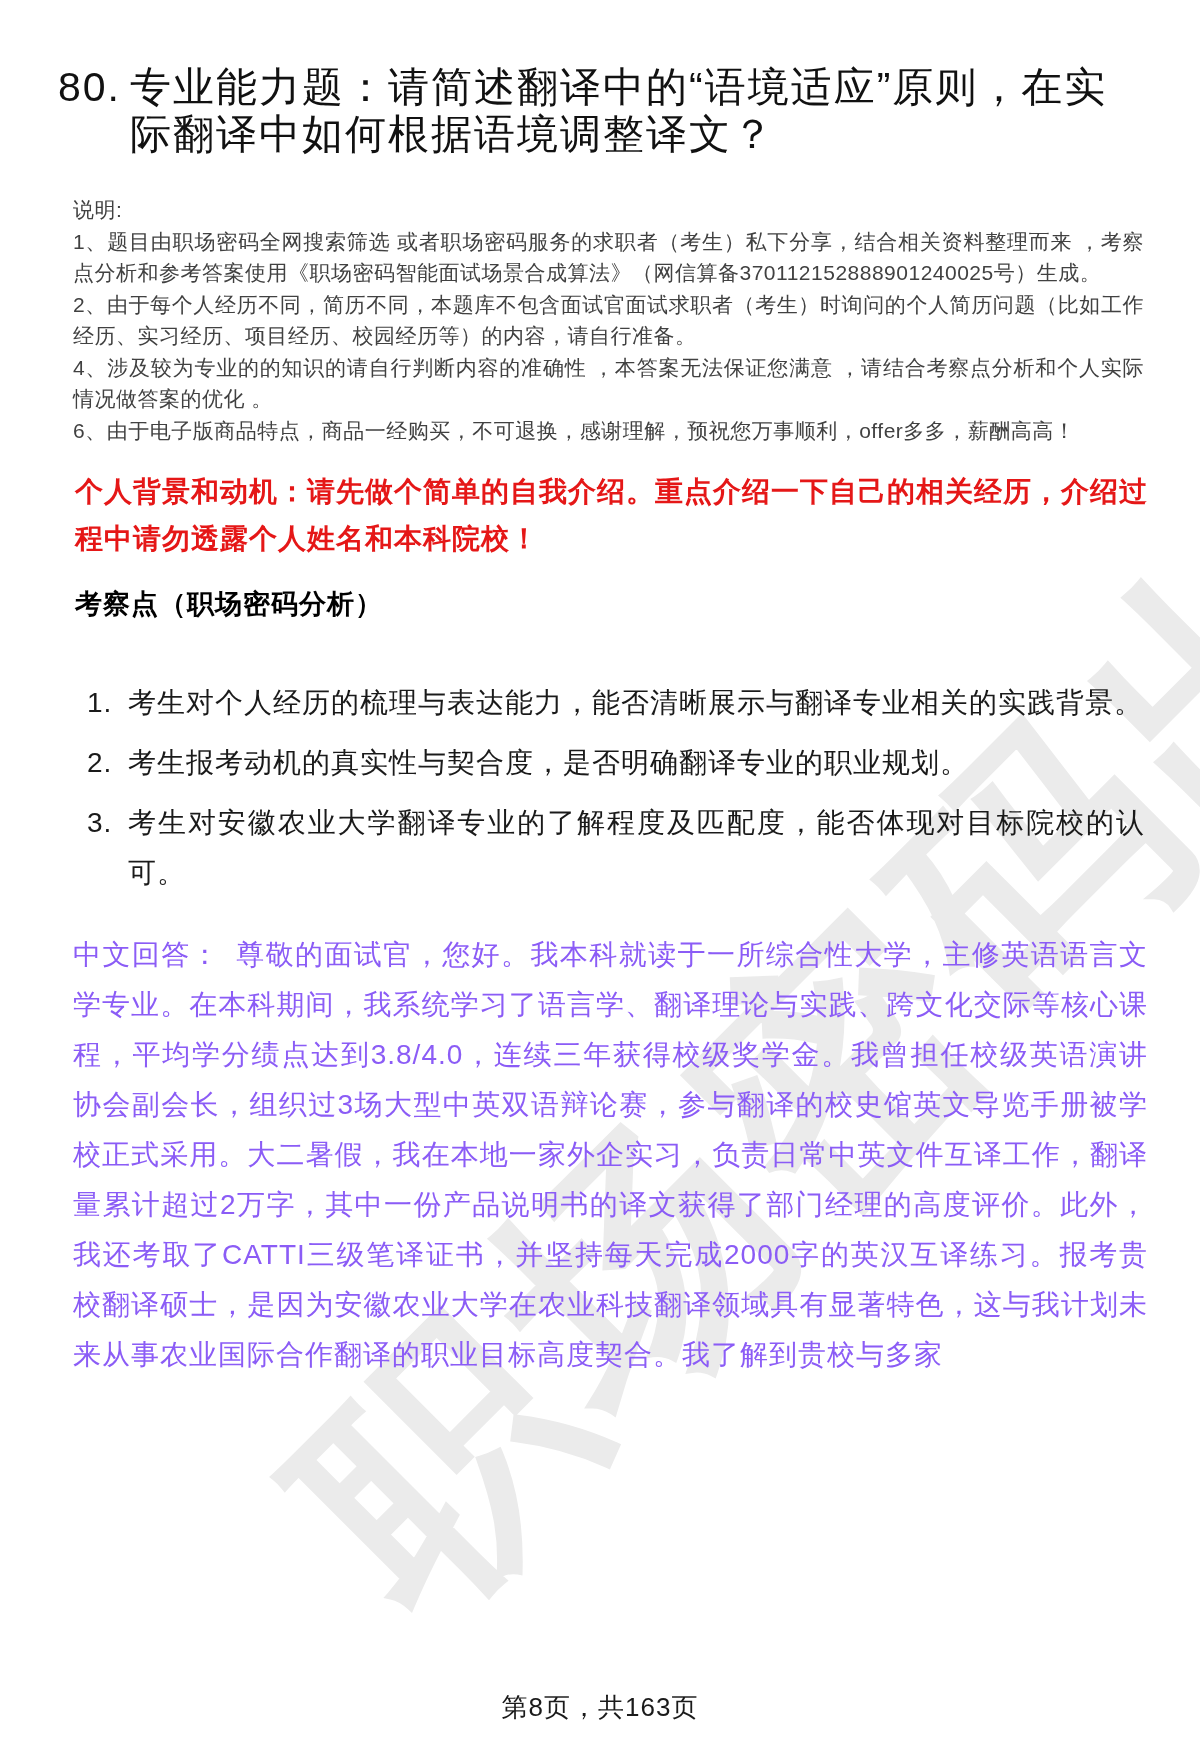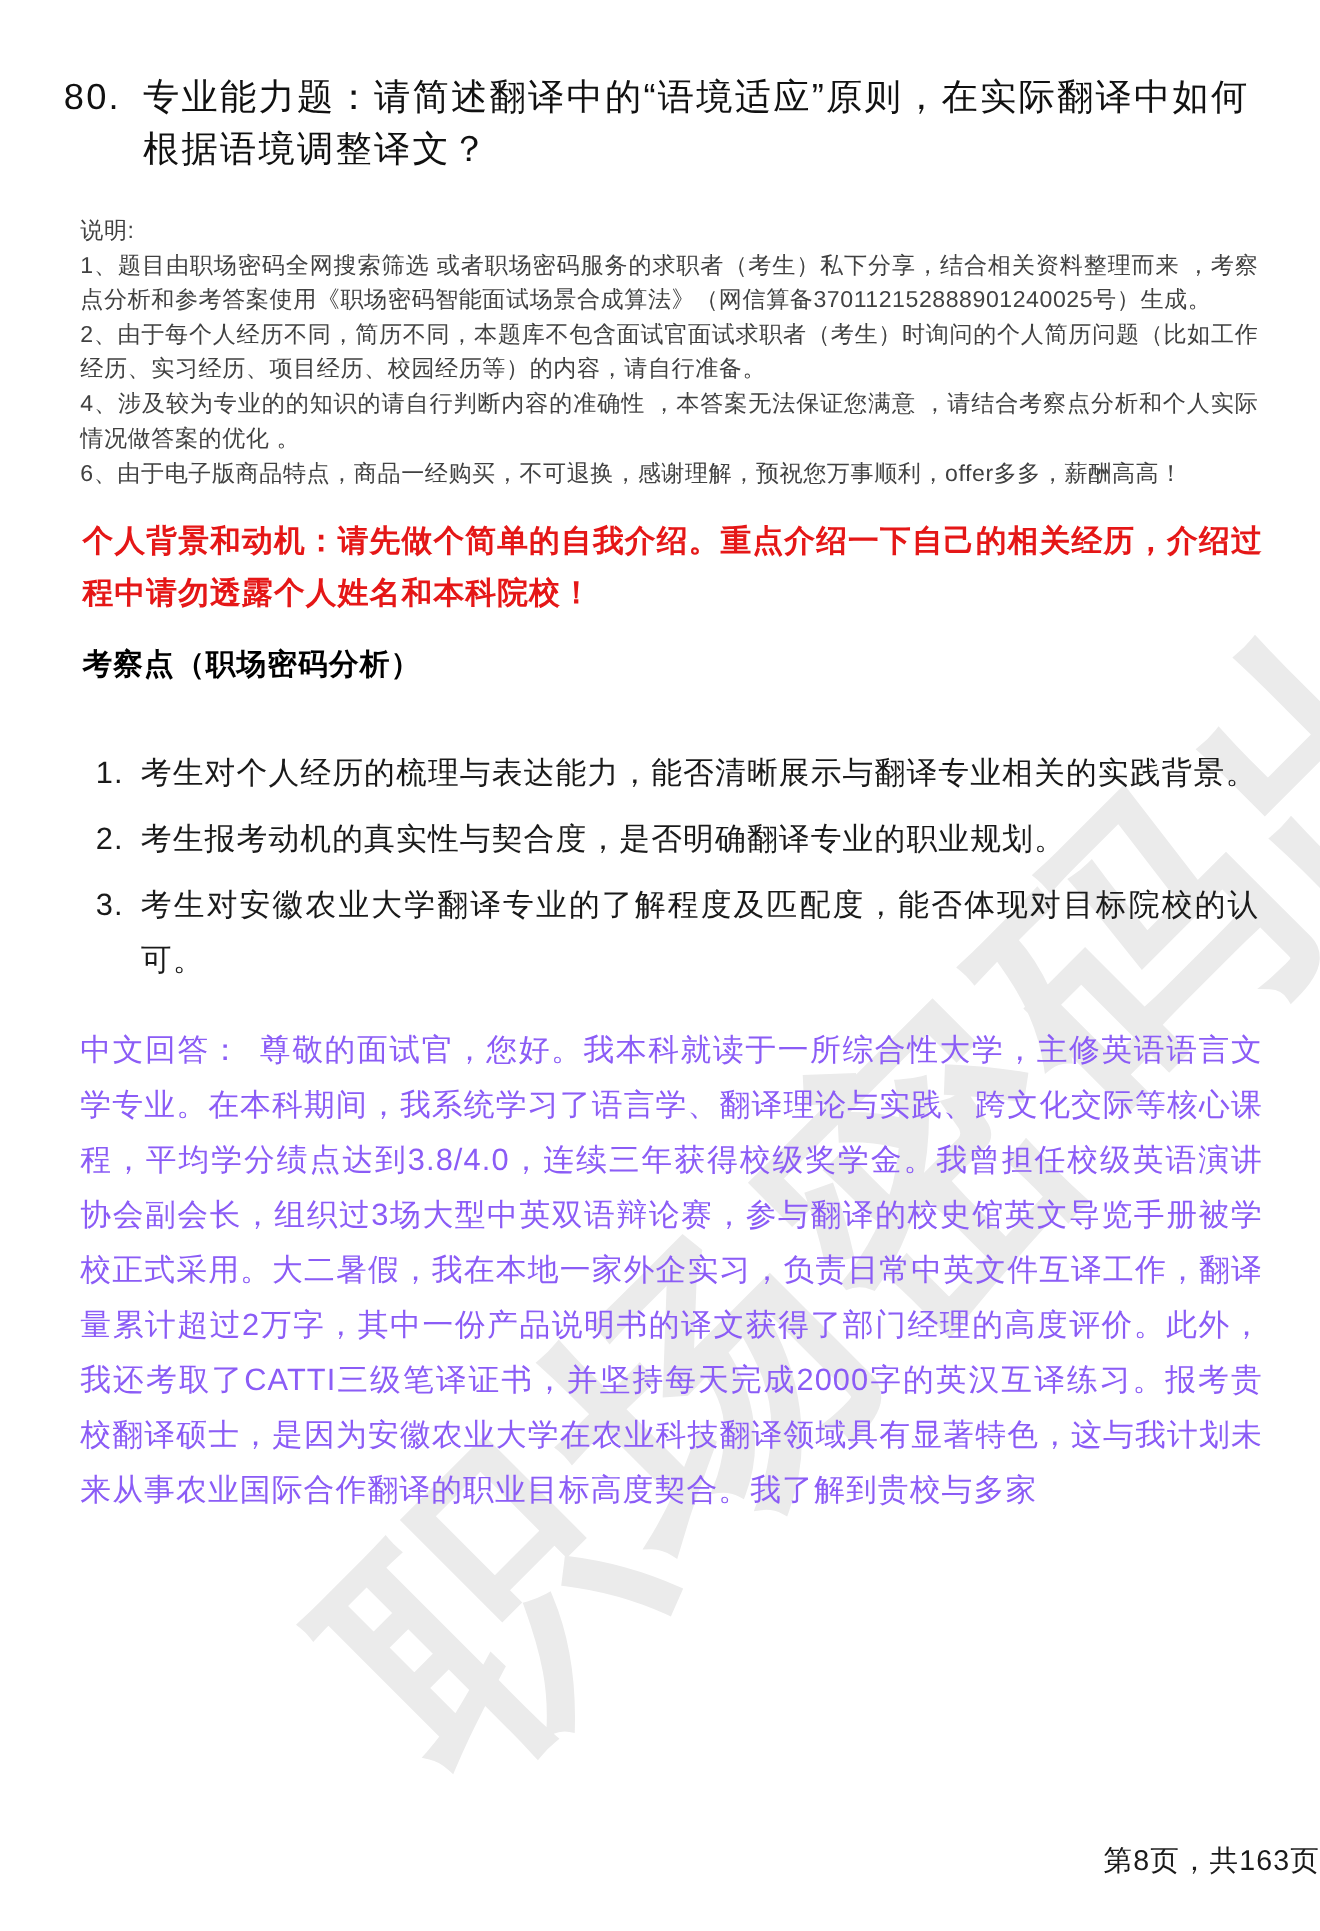--- a/index.html
+++ b/index.html
@@ -23,21 +23,21 @@
     letter-spacing: 14px;
     white-space: nowrap;
     z-index: 0;
     user-select: none;
   }
   .content { position: relative; z-index: 1; }
 
   .title-row {
     display: flex;
     padding: 64px 52px 0 58px;
-    font-size: 33px;
+    font-size: 41px;
     line-height: 47px;
     color: #111111;
     letter-spacing: 2px;
   }
   .q-num { flex: 0 0 72px; }
   .q-text { flex: 1; }
 
   .notes {
     margin: 36px 56px 0 73px;
     font-size: 21px;
@@ -80,22 +80,22 @@
     color: #8b5cf6;
     letter-spacing: 1px;
     text-align: justify;
   }
   .a-label { margin-right: 16px; }
 
   .footer {
     position: absolute;
     left: 0;
     right: 0;
-    bottom: 46px;
-    text-align: right;
+    bottom: 30px;
+    text-align: center;
     font-size: 26px;
     color: #1a1a1a;
     letter-spacing: 1px;
     z-index: 1;
   }
 </style>
 </head>
 <body>
 
 <div class="page">

